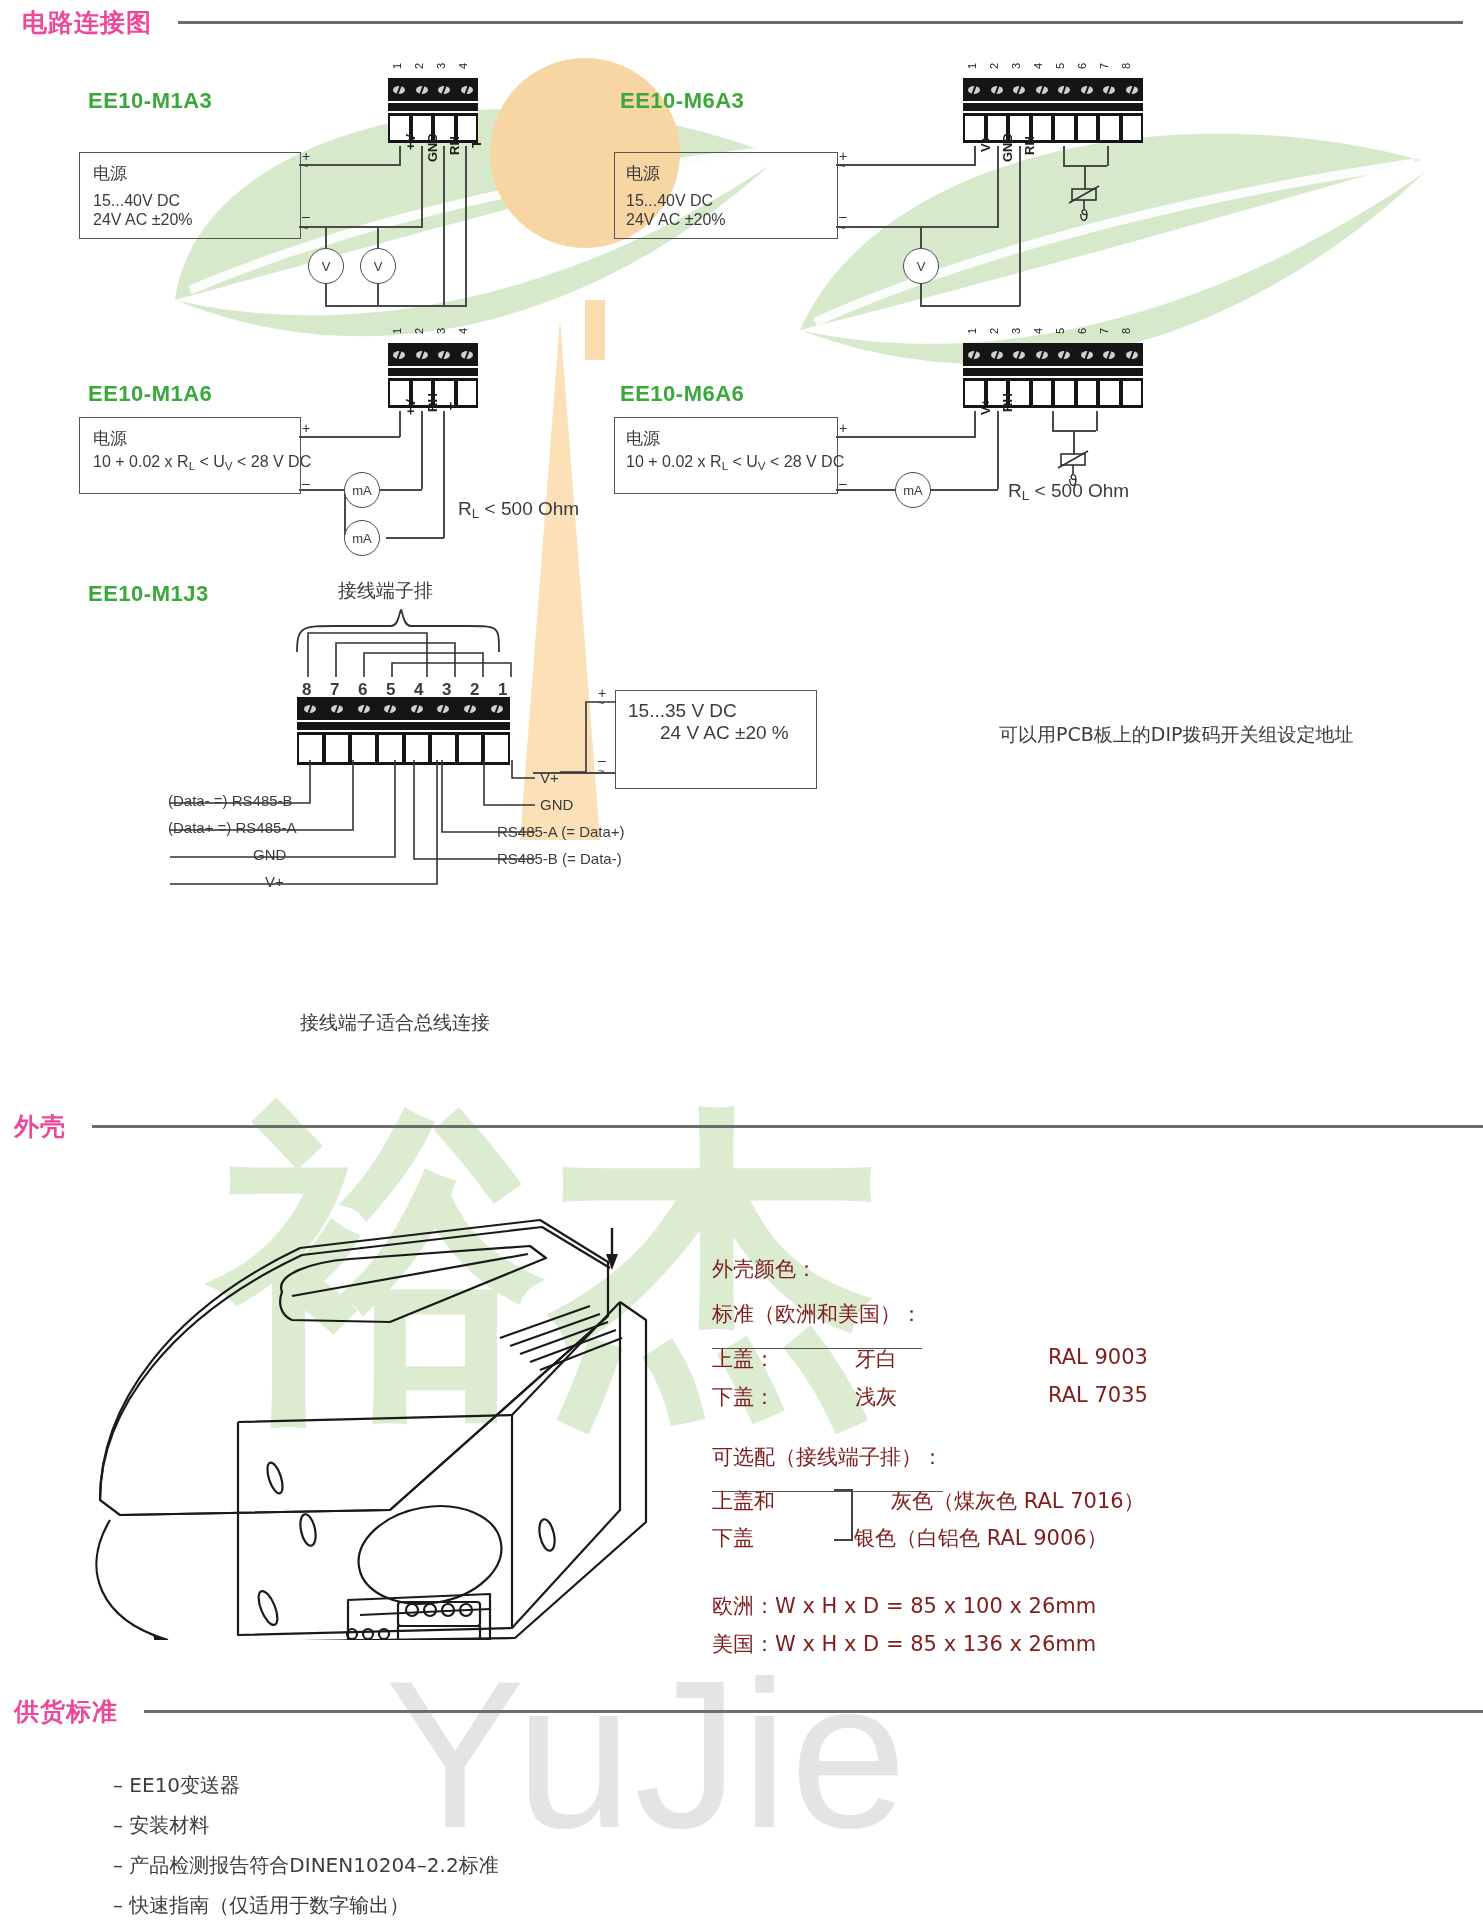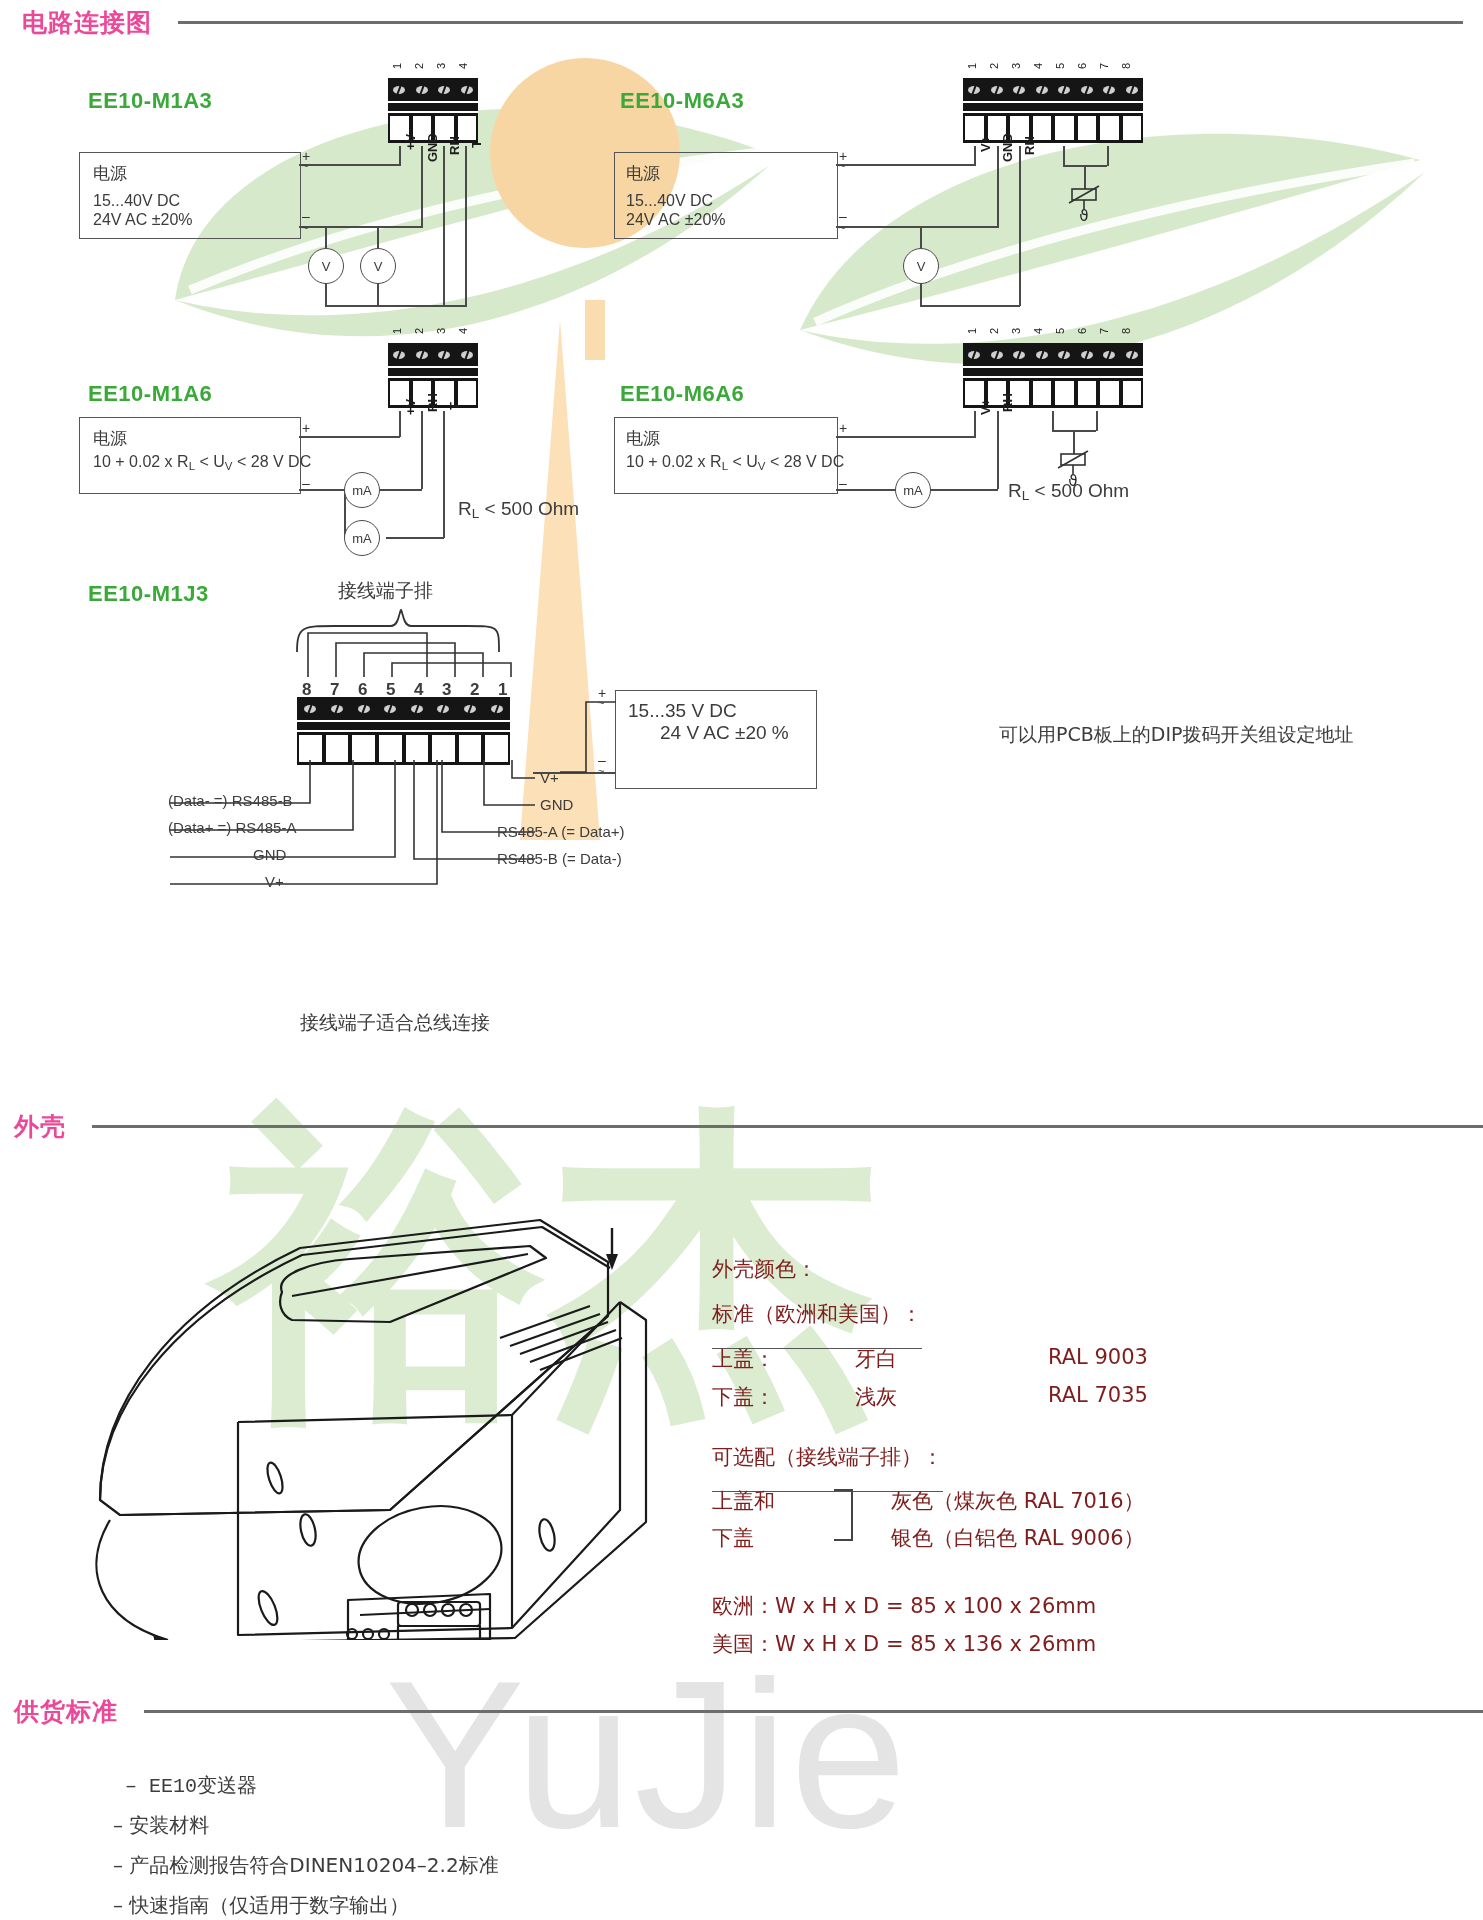--- a/index.html
+++ b/index.html
@@ -538,29 +538,29 @@
 <div class="hz" style="left:1048px;top:1345px;font-size:21px;">RAL 9003</div>
 
 <div class="hz" style="left:712px;top:1383px;font-size:21px;">下盖：</div>
 <div class="hz" style="left:855px;top:1383px;font-size:21px;">浅灰</div>
 <div class="hz" style="left:1048px;top:1383px;font-size:21px;">RAL 7035</div>
 
 <div class="hz u-line" style="left:712px;top:1443px;font-size:21px;">可选配（接线端子排）：</div>
 <div class="hz" style="left:712px;top:1487px;font-size:21px;">上盖和</div>
 <div class="hz" style="left:891px;top:1487px;font-size:21px;">灰色（煤灰色 RAL 7016）</div>
 <div class="hz" style="left:712px;top:1524px;font-size:21px;">下盖</div>
-<div class="hz" style="left:891px;top:1524px;font-size:21px;">银色（白铝色 RAL 9006）</div>
+<div class="hz" style="left:854px;top:1524px;font-size:21px;">银色（白铝色 RAL 9006）</div>
 <svg style="position:absolute;left:832px;top:1486px;z-index:6;" width="26" height="58">
   <path d="M2,4 L20,4 L20,54 L2,54" fill="none" stroke="#444" stroke-width="2"></path>
 </svg>
 
 <div class="hz" style="left:712px;top:1592px;font-size:21px;">欧洲：W x H x D = 85 x 100 x 26mm</div>
 <div class="hz" style="left:712px;top:1630px;font-size:21px;">美国：W x H x D = 85 x 136 x 26mm</div>
 
 <div class="section-head" style="left:14px;top:1695px;">
   <span class="title">供货标准</span>
   <span class="rule" style="width:1344px;"></span>
 </div>
 
-<div class="sup-item" style="left:125px;top:1772px;font-family:Liberation Mono, monospace;">– EE10变送器</div>
+<div class="sup-item" style="left:113px;top:1772px;">– EE10变送器</div>
 <div class="sup-item" style="left:113px;top:1812px;">– 安装材料</div>
 <div class="sup-item" style="left:113px;top:1852px;">– 产品检测报告符合DINEN10204–2.2标准</div>
 <div class="sup-item" style="left:113px;top:1892px;">– 快速指南（仅适用于数字输出）</div>
 
 </body></html>

